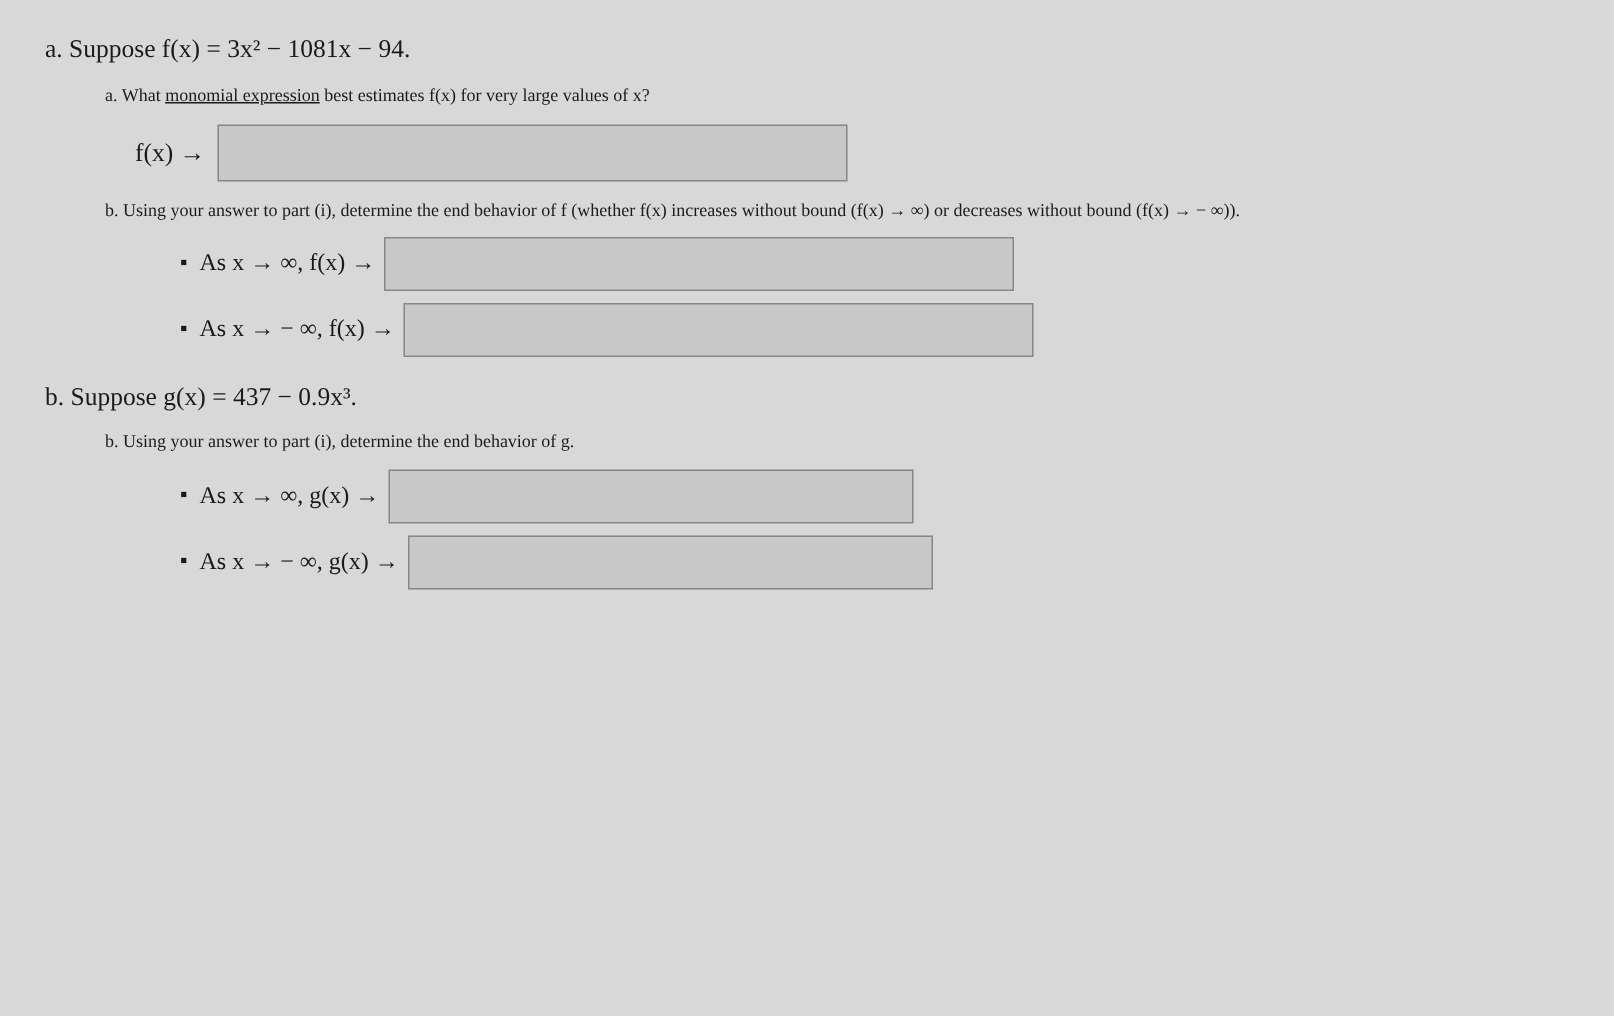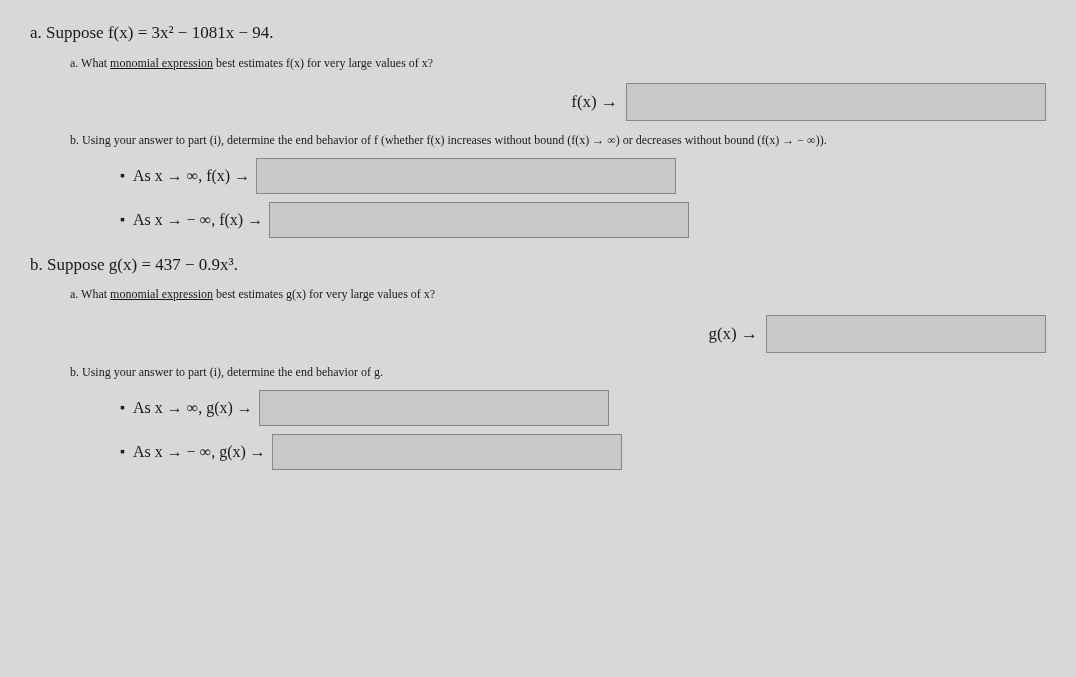--- a/index.html
+++ b/index.html
@@ -36,21 +36,20 @@
     .sub-title {
       font-size: 12px;
       margin-bottom: 8px;
       line-height: 1.6;
     }
 
     .input-row {
       display: flex;
       align-items: center;
       margin: 10px 0 10px 20px;
-      justify-content: flex-end;
     }
 
     .input-label {
       font-size: 17px;
       margin-right: 8px;
       white-space: nowrap;
     }
 
     .answer-box {
       display: inline-block;
@@ -134,29 +133,20 @@
       </div>
     </div>
   </div>
 </div>
 
 <div class="section" style="margin-top: 14px;">
   <div class="section-title">
     <span>b. Suppose g(x) = 437 − 0.9x³.</span>
   </div>
 
-  <div class="sub-section">
-    <div class="sub-title">
-      a. What <span class="underline">monomial expression</span> best estimates g(x) for very large values of x?
-    </div>
-    <div class="input-row">
-      <span class="input-label">g(x) →</span>
-      <input class="answer-box" style="width: 280px;" type="text">
-    </div>
-  </div>
 
   <div class="sub-section">
     <div class="sub-title">
       b. Using your answer to part (i), determine the end behavior of g.
     </div>
     <div class="bullet-list">
       <div class="bullet-item">
         <span class="bullet-dot">▪</span>
         <span class="bullet-label">As x → ∞, g(x) →</span>
         <input class="inline-input" style="width: 350px;" type="text">

